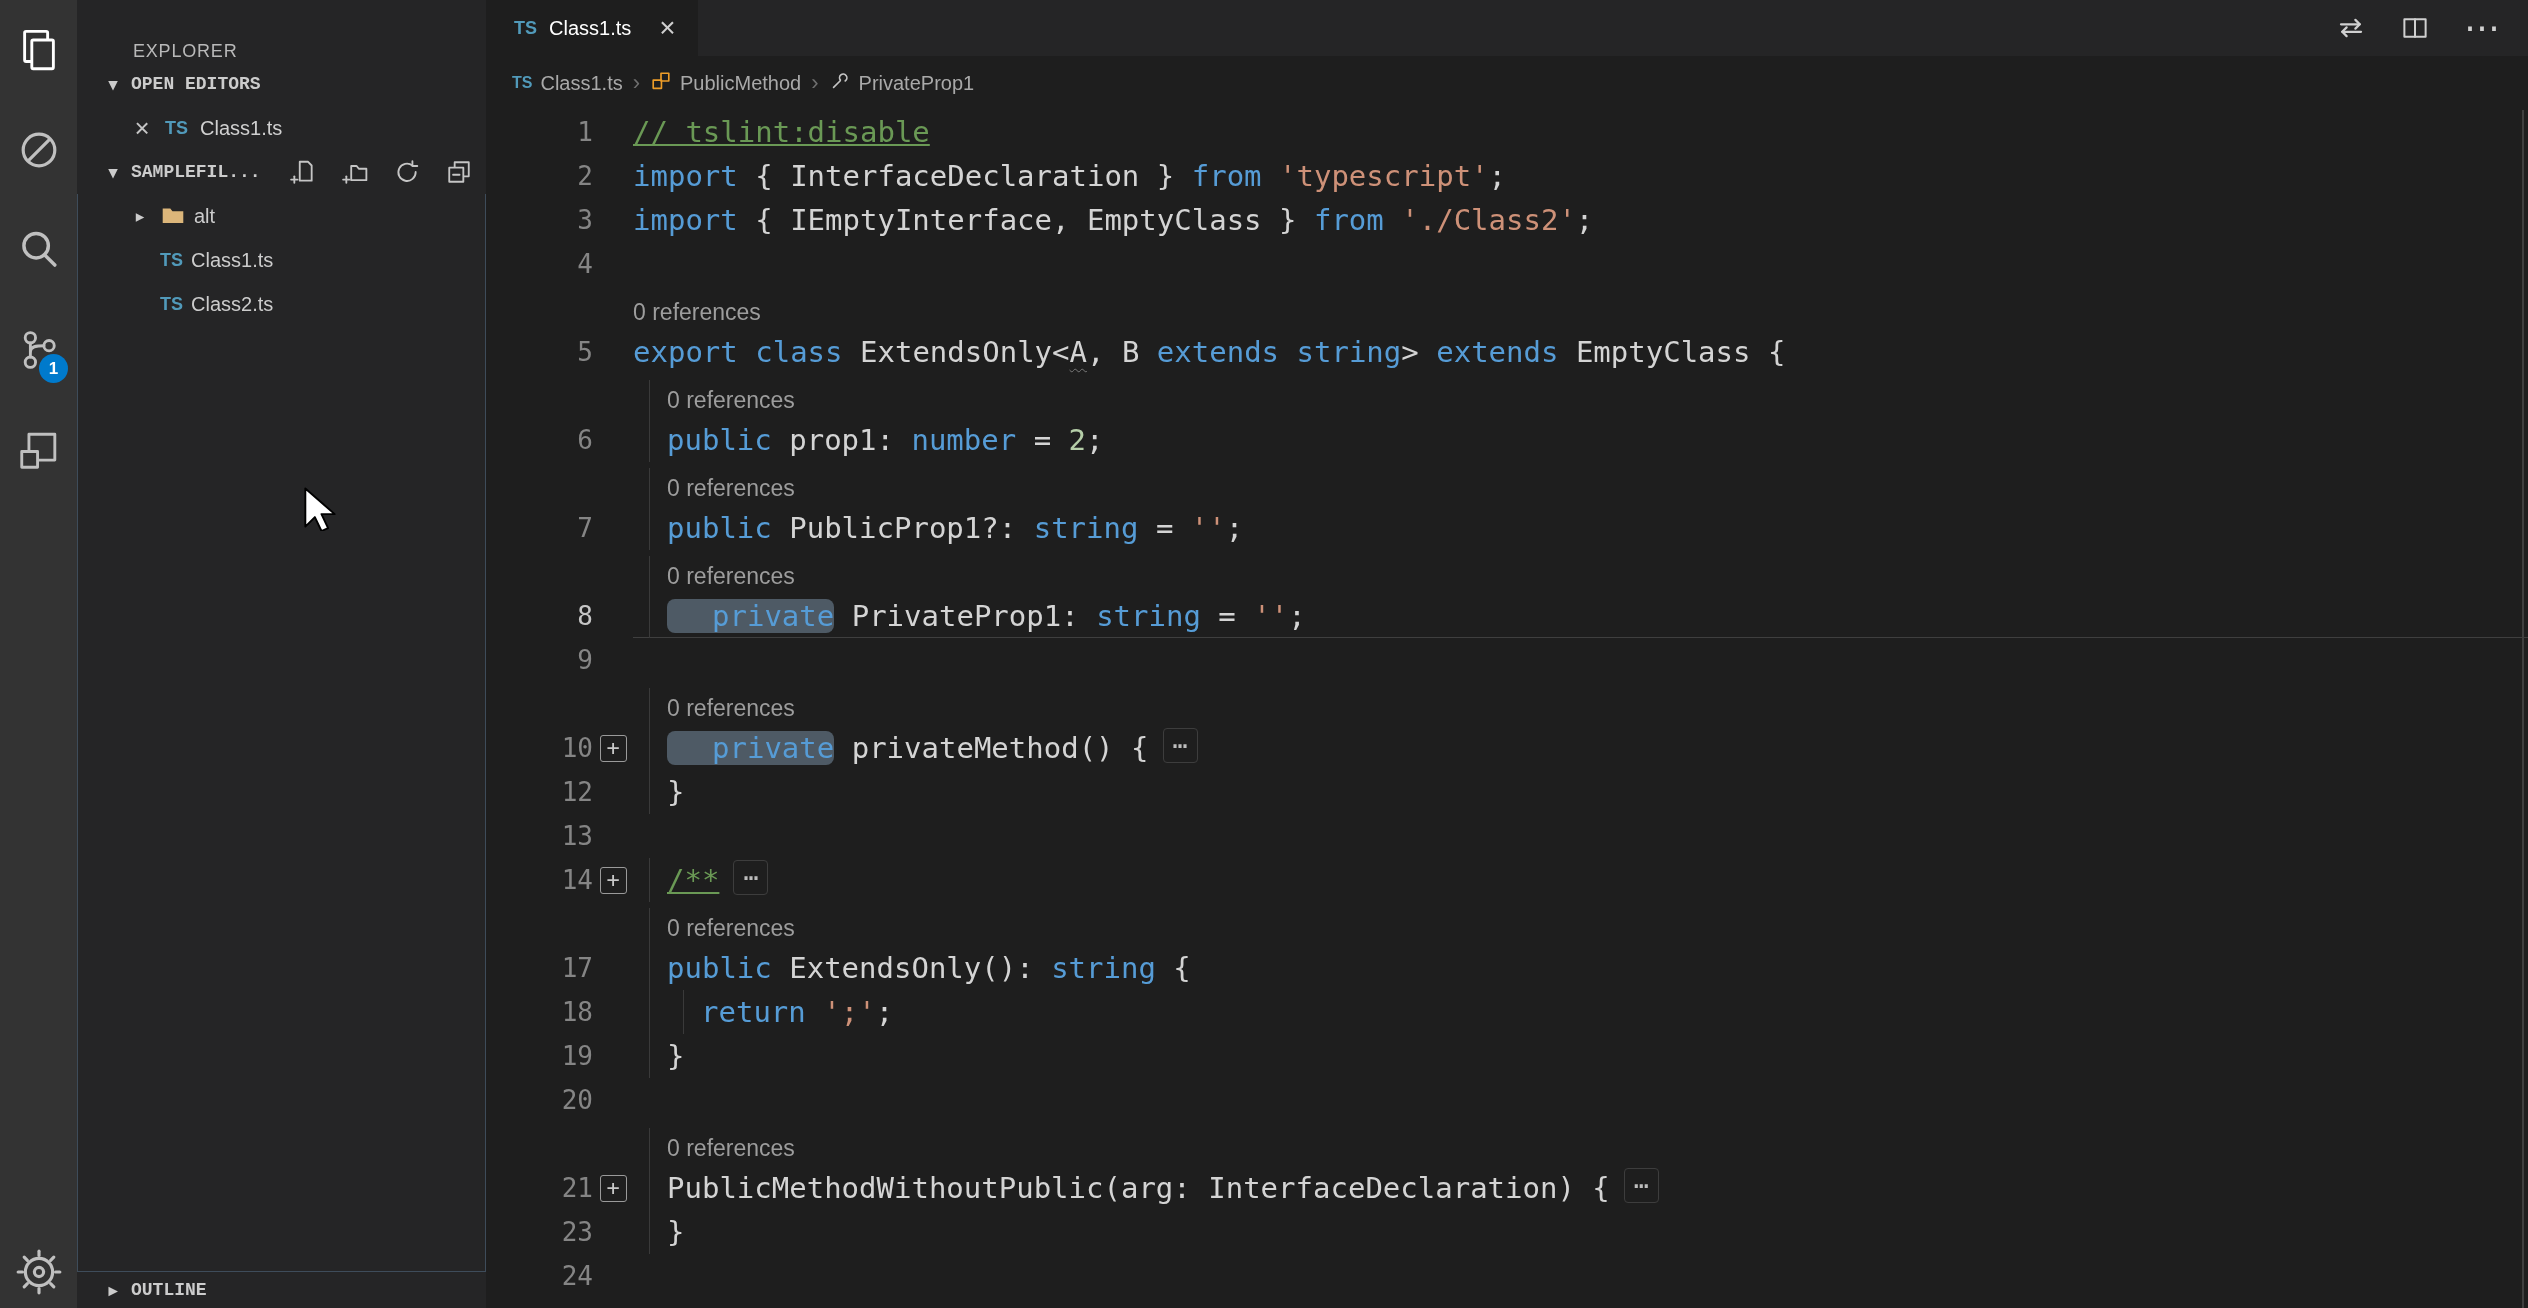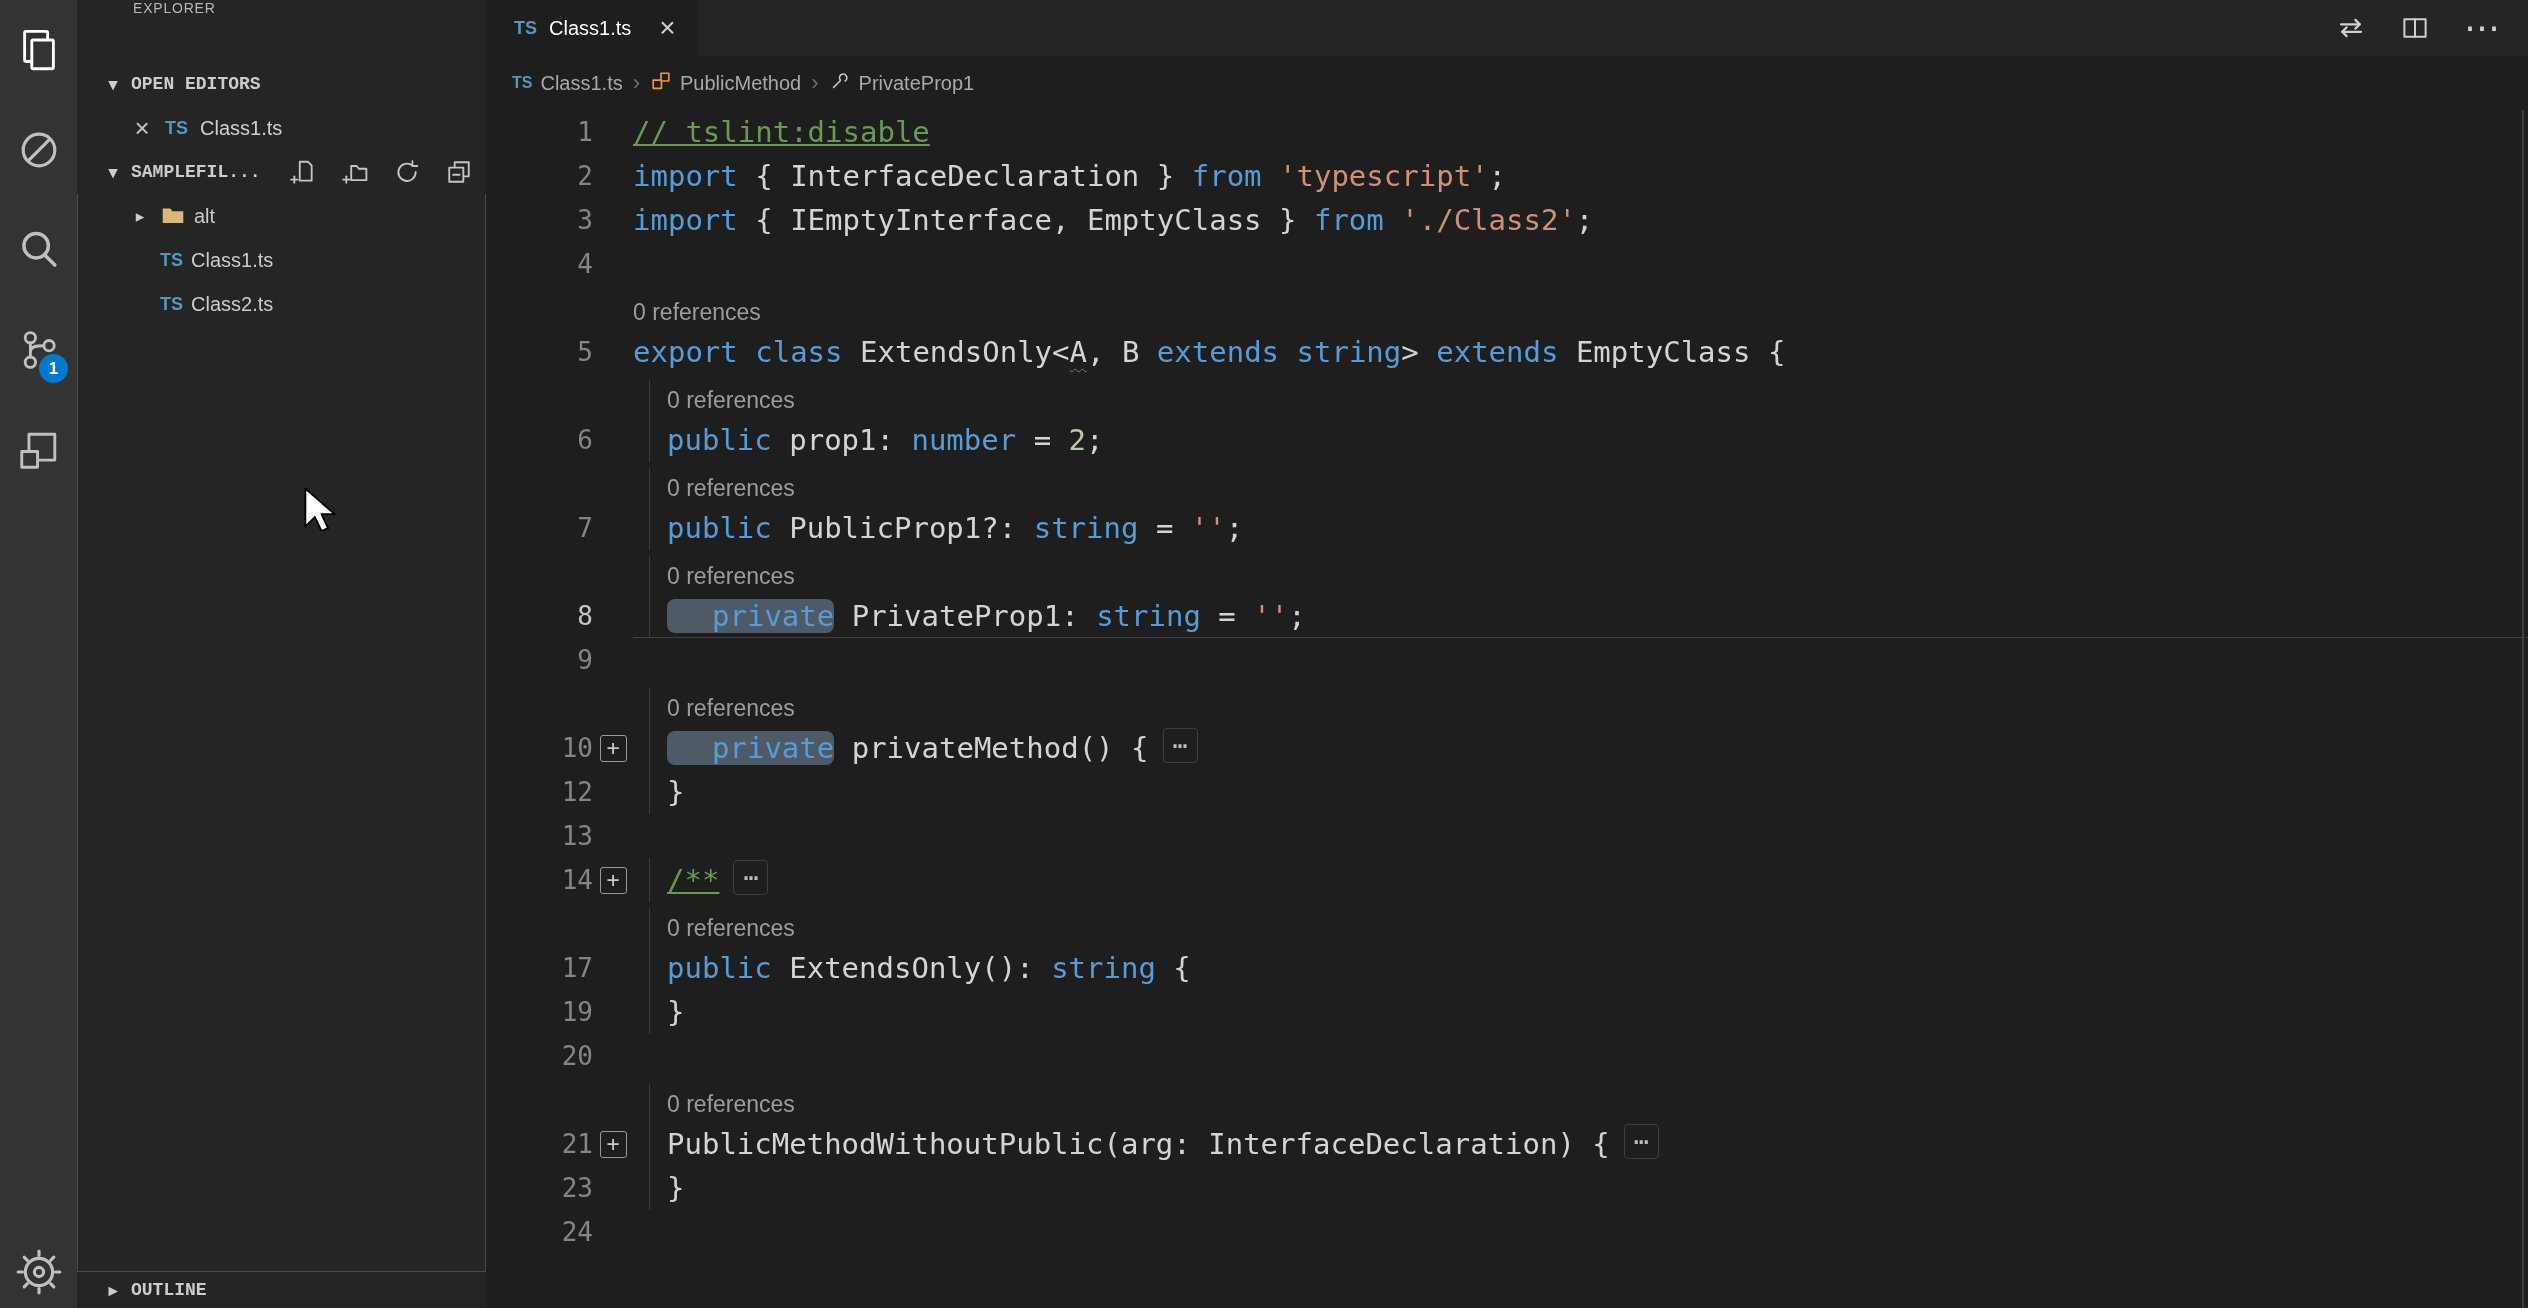--- a/index.html
+++ b/index.html
@@ -16,21 +16,21 @@
   .ab-item svg { width:46px; height:46px; color:#c0c0c0; }
   .ab-item.active svg { color:#ffffff; }
   .ab-item.bottom { margin-top:auto; height:72px; }
   svg { fill:none; stroke-linecap:round; stroke-linejoin:round; }
   .ab-badge { position:absolute; right:9px; bottom:17px; min-width:29px; height:29px; border-radius:50%;
     background:var(--accent-badge,#007acc); color:#fff; font-size:17px; font-weight:bold;
     display:flex; align-items:center; justify-content:center; }
 
   
   .sidebar { width:409px; min-width:409px; background:#252526; display:flex; flex-direction:column; overflow:hidden; }
-  .sb-title { height:62px; display:flex; align-items:flex-start; padding-left:56px; font-size:14px; color:#b9b9b9; letter-spacing:0.8px; }
+  .sb-title { height:62px; display:flex; align-items:flex-end; padding-left:56px; font-size:18px; color:#b9b9b9; letter-spacing:0.8px; }
   .sec-header { height:44px; display:flex; align-items:center; padding:0 14px 0 24px; font-size:18px; font-weight:bold; color:#cccccc; }
   .sec-chev { width:24px; text-align:center; font-size:17px; flex-shrink:0; }
   .sec-label { margin-left:6px; white-space:nowrap; overflow:hidden;font-family:Liberation Mono, monospace; }
   .sec-actions { margin-left:auto; display:flex; gap:26px; align-items:center; }
   .sec-actions svg { width:26px; height:26px; color:#c5c5c5; cursor:pointer; }
   .oe-item { height:44px; display:flex; align-items:center; padding-left:54px; gap:12px; font-size:20px; color:#d0d0d0; cursor:pointer; }
   .oe-close { font-size:26px; line-height:1; color:#c5c5c5; width:22px; text-align:center; }
   .ts-badge { color:var(--ts-icon,#519aba); font-weight:bold; font-size:18px; }
   .tree { flex:1; border:1px solid rgba(110,150,190,0.35); border-top:none; }
   .tree-item { height:44px; display:flex; align-items:center; padding-left:50px; gap:8px; font-size:20px; color:#cccccc; cursor:pointer; }
@@ -354,20 +354,25 @@
           <div class="lnum"></div>
           <div class="lfold"></div>
           <div class="lcontent" style="padding-left: 34px;"><span class="guide" style="left: 16px;"></span><span class="lens-text">0 references</span></div>
         </div>
         <div class="erow code">
           <div class="lnum">17</div>
           <div class="lfold"></div>
           <div class="lcontent" style="padding-left: 34px;"><span class="guide" style="left: 16px;"></span><span class="tok kw">public</span><span class="tok plain"> ExtendsOnly(): </span><span class="tok kw">string</span><span class="tok plain"> {</span></div>
         </div>
         <div class="erow code">
+          <div class="lnum">18</div>
+          <div class="lfold"></div>
+          <div class="lcontent" style="padding-left: 68px;"><span class="guide" style="left: 16px;"></span><span class="guide" style="left: 50px;"></span><span class="tok kw">return</span><span class="tok plain"> </span><span class="tok str">';'</span><span class="tok plain">;</span></div>
+        </div>
+        <div class="erow code">
           <div class="lnum">19</div>
           <div class="lfold"></div>
           <div class="lcontent" style="padding-left: 34px;"><span class="guide" style="left: 16px;"></span><span class="tok plain">}</span></div>
         </div>
         <div class="erow code">
           <div class="lnum">20</div>
           <div class="lfold"></div>
           <div class="lcontent" style="padding-left: 0px;"></div>
         </div>
         <div class="erow lens">

